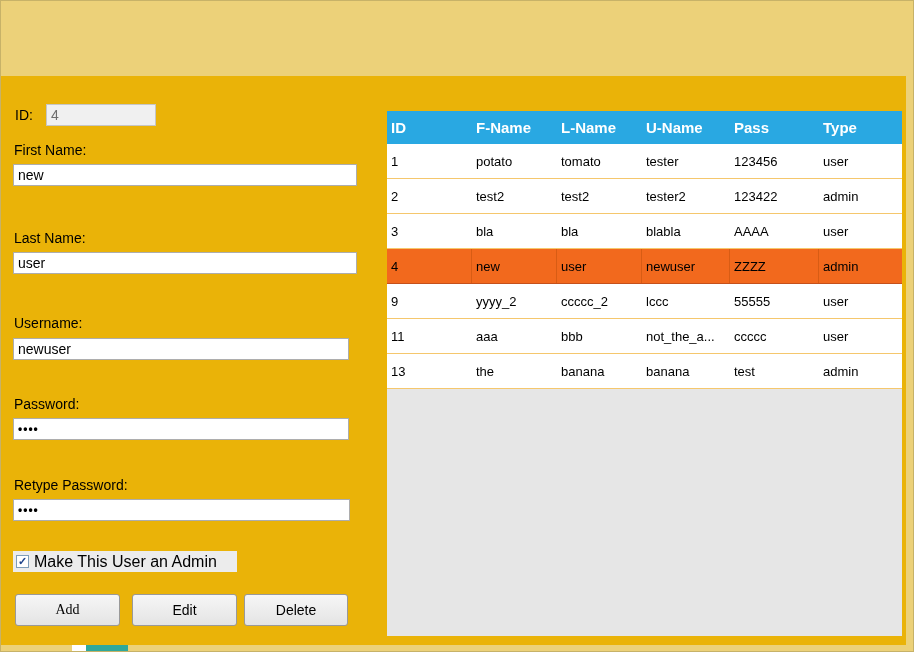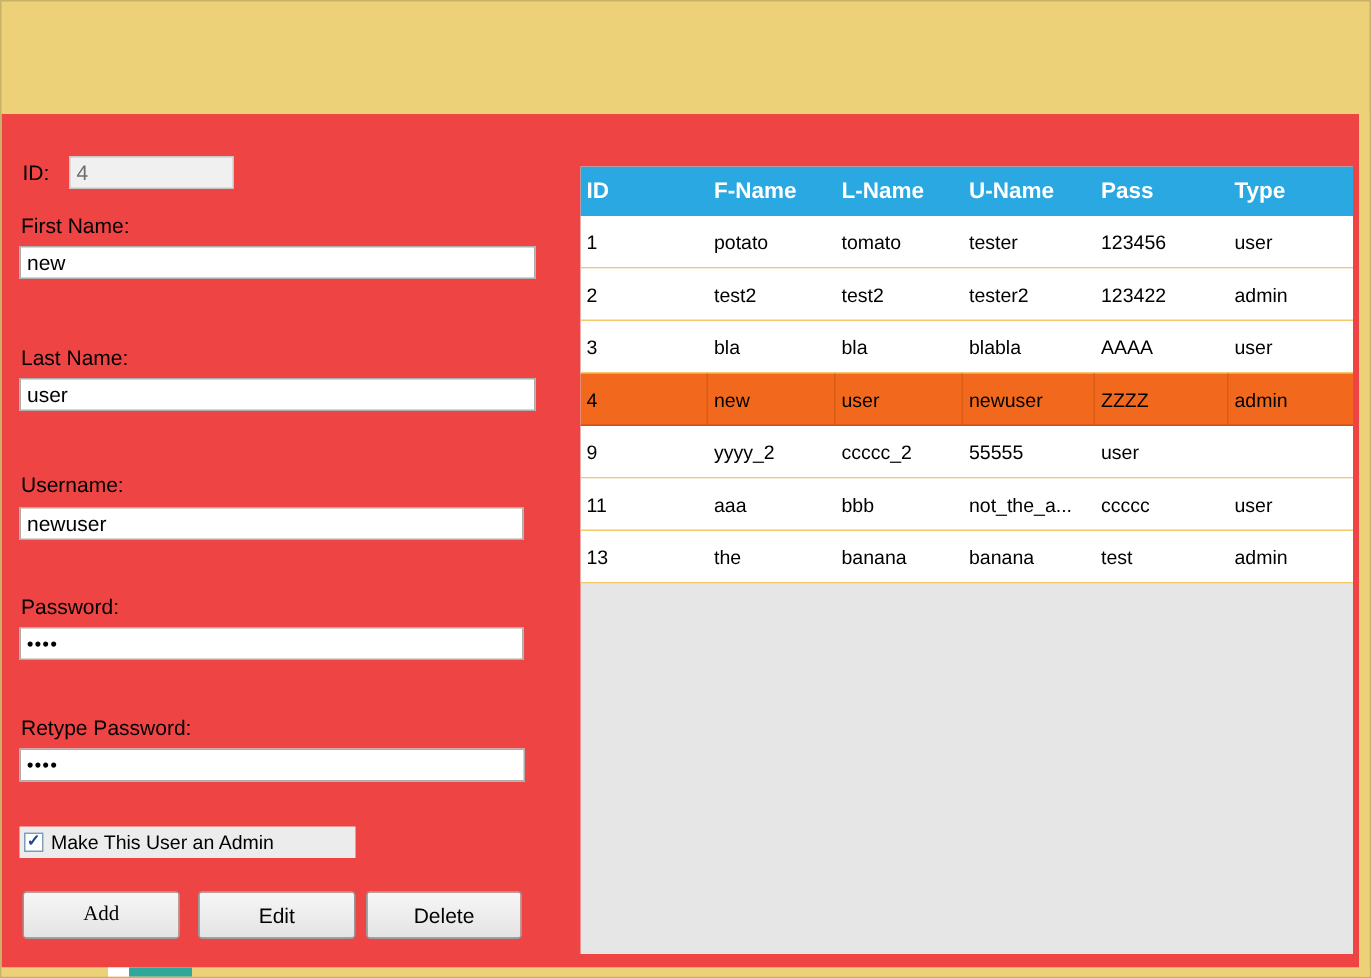--- a/index.html
+++ b/index.html
@@ -23,21 +23,21 @@
   .titlebar-divider { position:absolute; left:826px; top:0; width:5px; height:75px; background:#ffffff; }
   .close-btn {
     position:absolute; left:831px; top:0; width:83px; height:75px;
     display:flex; align-items:center; justify-content:center;
     font-size:16px; color:#2b2b2b; cursor:pointer; user-select:none;
   }
 
   
   .content {
     position:absolute; left:0; top:75px; width:905px; height:569px;
-    background:#ef4444;
+    background:#eab308;
   }
 
   
   .form-label { position:absolute; font-size:14px; color:#000; white-space:nowrap; }
   .txt {
     position:absolute; height:22px; border:1px solid #adadad; background:#fff;
     font-family:"Liberation Sans", sans-serif; font-size:14px; color:#000;
     padding:0 4px; outline:none;
   }
   .txt.readonly { background:#f0f0f0; border:1px solid #c6c6c6; color:#6e6e6e; }
@@ -46,21 +46,21 @@
   .admin-row {
     position:absolute; left:12px; top:475px; width:224px; height:21px;
     background:#ececec; display:flex; align-items:center; gap:5px; padding-left:3px;
     cursor:default;
   }
   .checkbox {
     width:13px; height:13px; background:#fff; border:1px solid #7f9db9;
     display:flex; align-items:center; justify-content:center;
     font-size:11px; line-height:11px; color:#21458c; font-weight:bold; cursor:pointer;
   }
-  .admin-label { font-size:13px; color:#000; }
+  .admin-label { font-size:16px; color:#000; }
 
   .btn {
     position:absolute; height:32px; width:105px;
     background:linear-gradient(#f6f6f6,#e4e4e4);
     border:1px solid #999999; border-radius:3px;
     font-family:"Liberation Sans", sans-serif; font-size:14px; color:#000;
     cursor:pointer;
   }
 
   
@@ -175,20 +175,21 @@
         <div class="cell">user</div>
         <div class="cell">newuser</div>
         <div class="cell">ZZZZ</div>
         <div class="cell">admin</div>
       </div>
 
       <div class="grid-row">
         <div class="cell">9</div>
         <div class="cell">yyyy_2</div>
         <div class="cell">ccccc_2</div>
+        <div class="cell">lccc</div>
         <div class="cell">55555</div>
         <div class="cell">user</div>
       </div>
 
       <div class="grid-row">
         <div class="cell">11</div>
         <div class="cell">aaa</div>
         <div class="cell">bbb</div>
         <div class="cell">not_the_a...</div>
         <div class="cell">ccccc</div>

